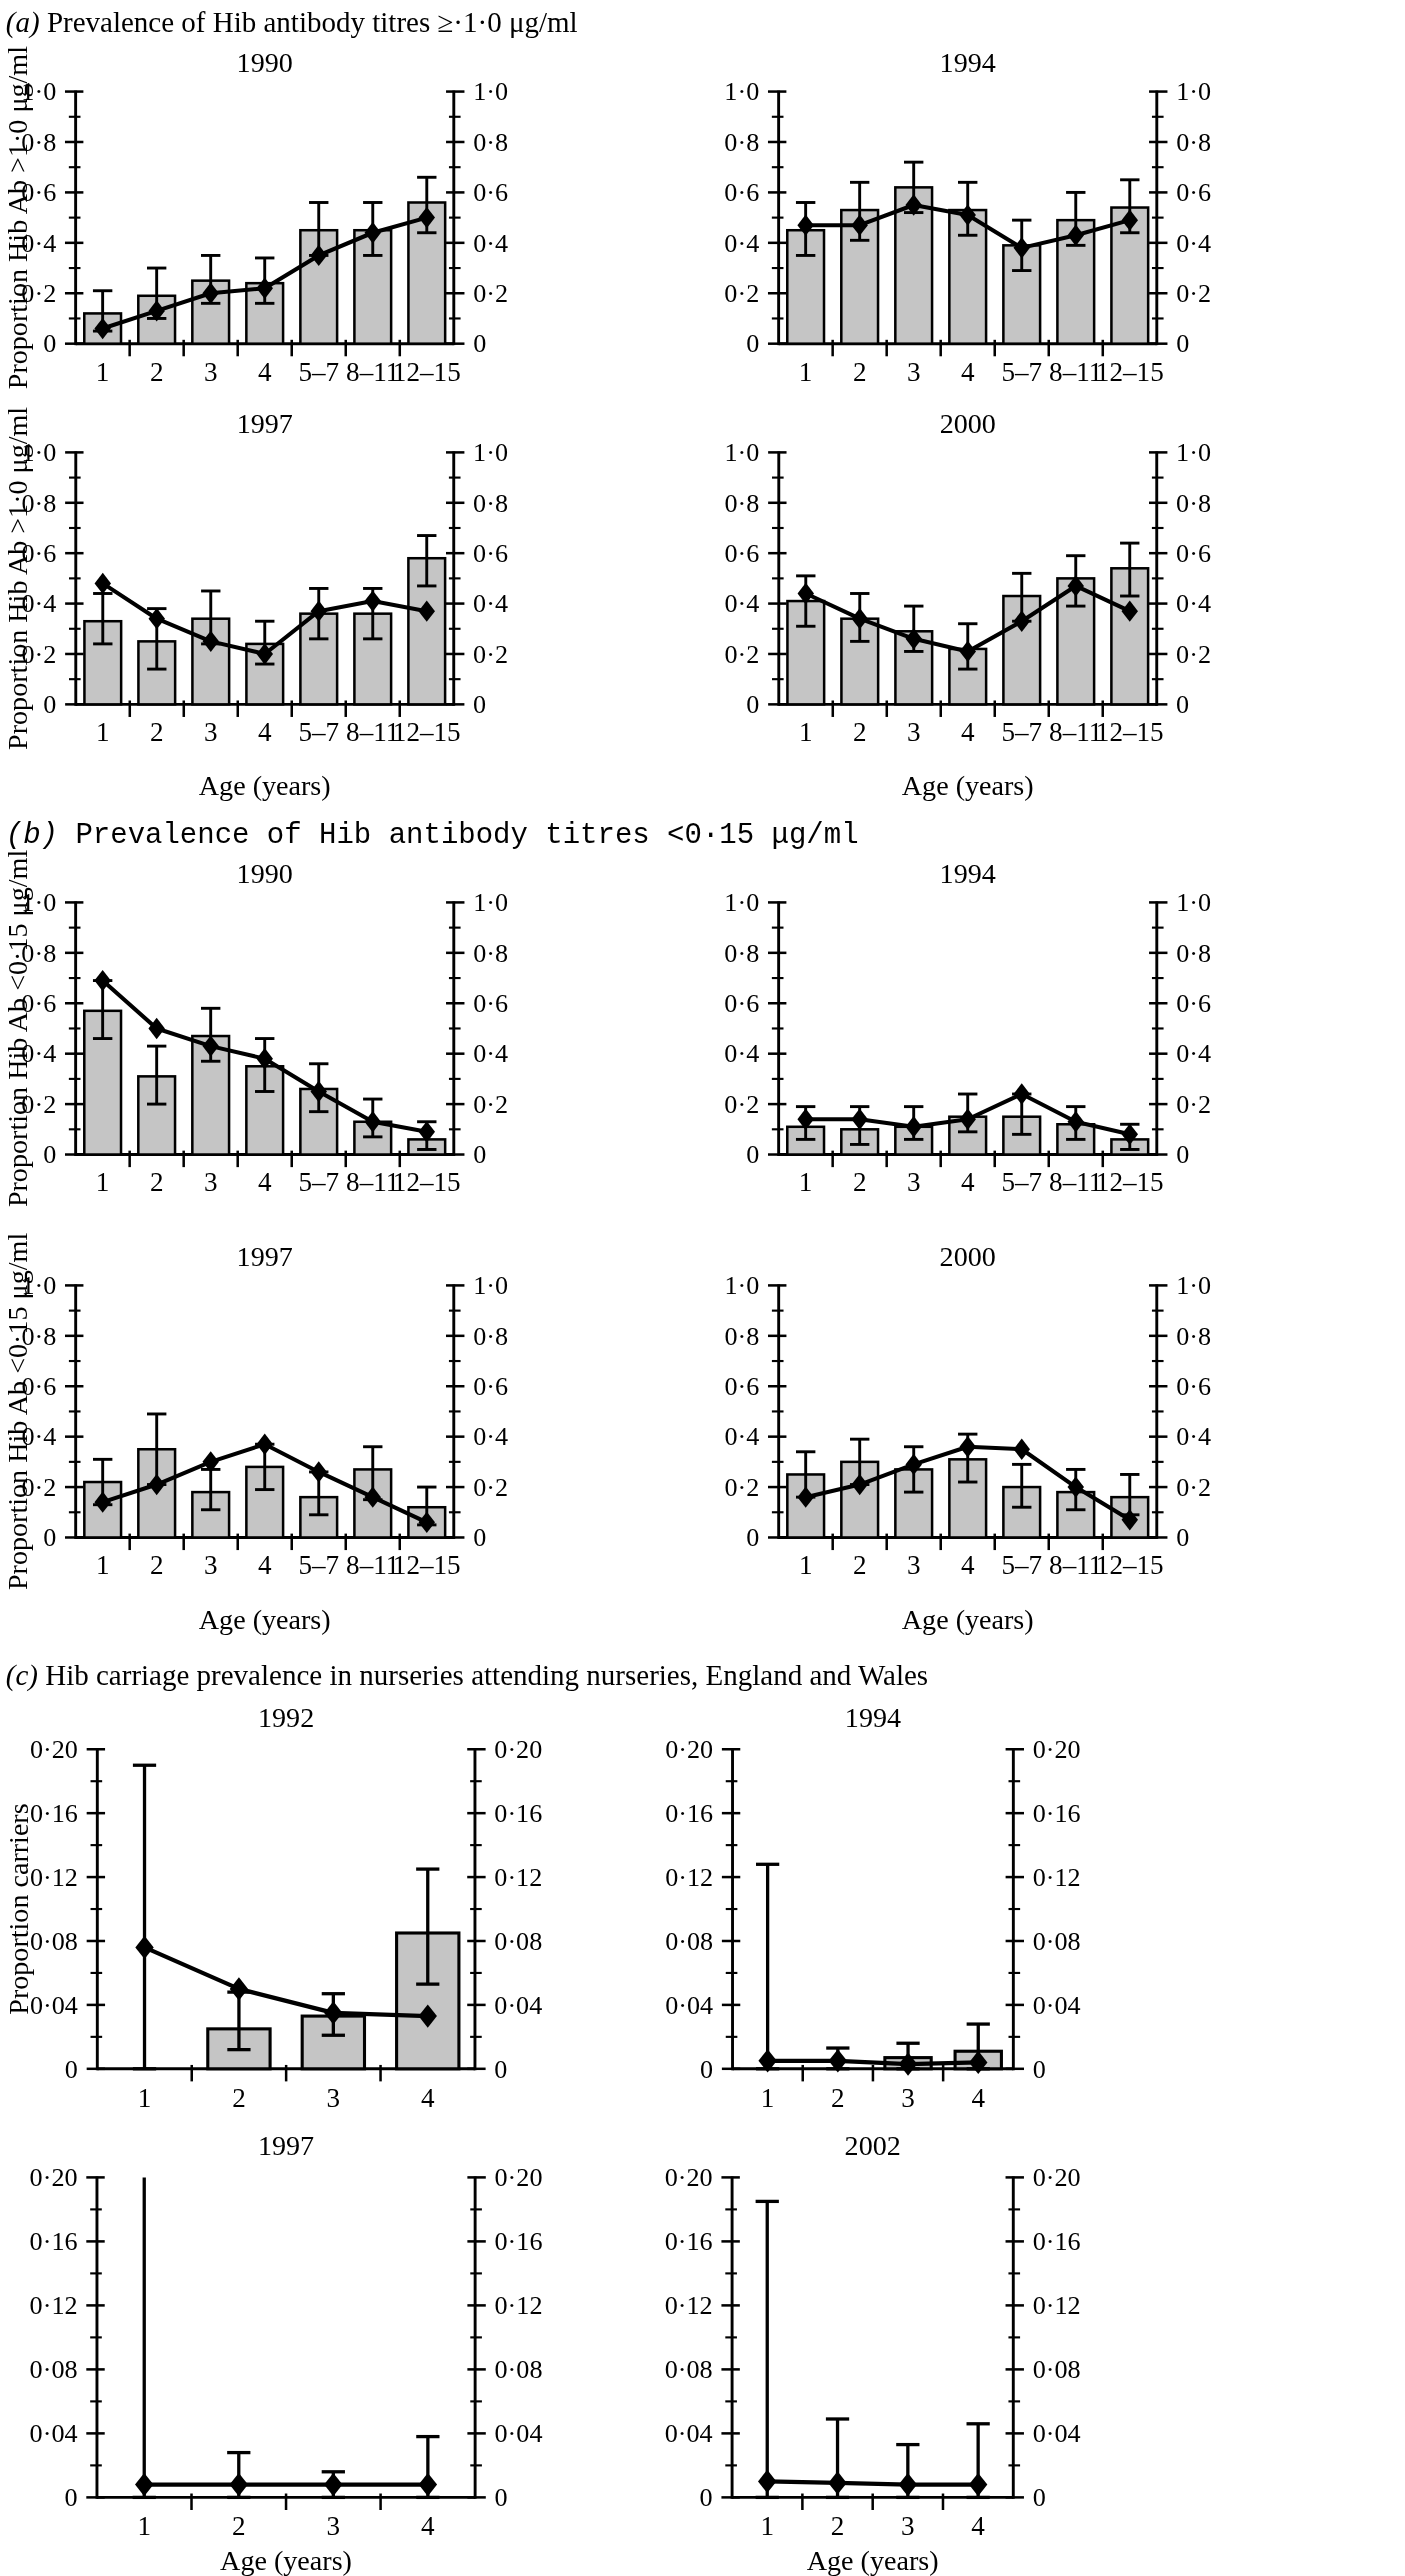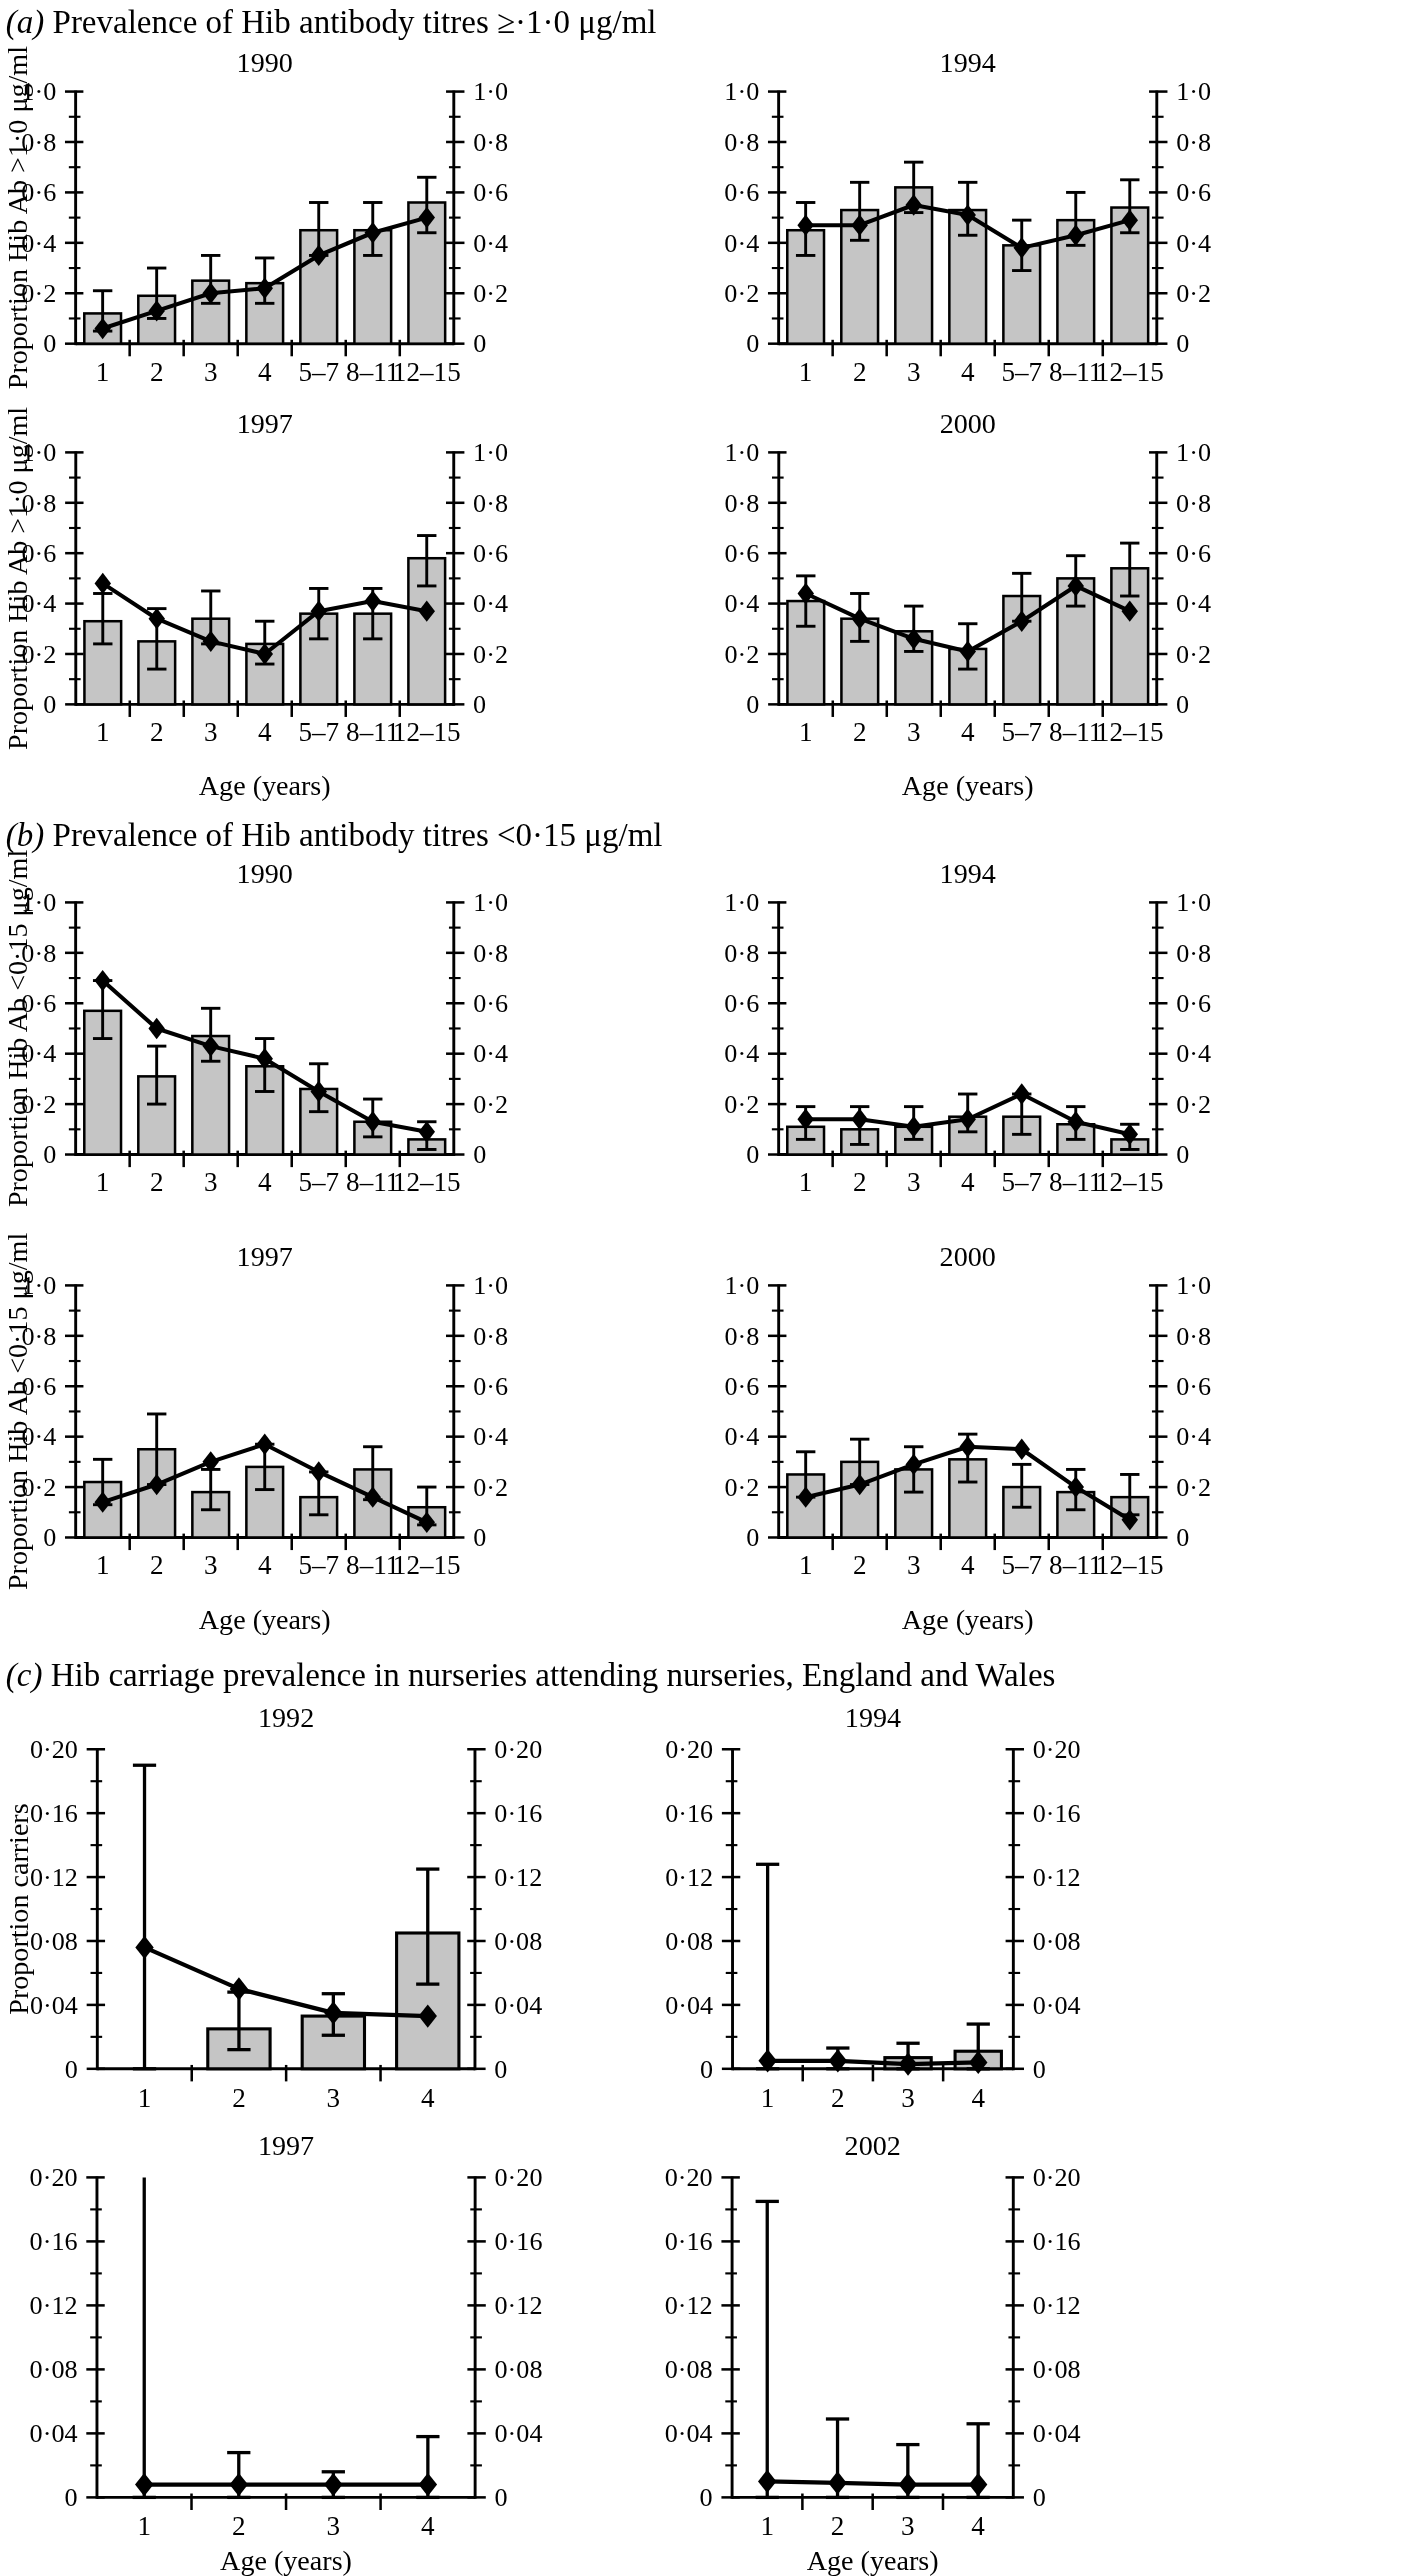--- a/index.html
+++ b/index.html
@@ -2,23 +2,23 @@
 <html><head>
 <meta charset="utf-8">
 <style>
   html,body{margin:0;padding:0;background:#fff;}
   .figure{width:1405px;height:2576px;background:#fff;color:#000;
           font-family:"Liberation Serif","DejaVu Serif",serif;position:relative;overflow:hidden;}
   .sec{display:block;}
   .sec-a{height:809px;}
   .sec-b{height:838px;}
   .sec-c{height:928px;}
-  .sec-header{font-size:33px;line-height:33px;padding-left:5.8px;white-space:nowrap;}
+  .sec-header{font-size:29px;line-height:33px;padding-left:5.8px;white-space:nowrap;}
   .sec-a .sec-header{padding-top:5.8px;height:35px;}
-  .sec-b .sec-header{padding-top:9.7px;height:33px;}
+  .sec-b .sec-header{padding-top:9.7px;height:33px;font-family:Liberation Mono, monospace;}
   .sec-c .sec-header{padding-top:11.6px;height:37px;}
   .sec-tag{font-style:italic;}
   .chart-grid{display:grid;grid-template-columns:703px 703px;}
   .chart-cell{position:relative;}
   .chart-cell svg{display:block;overflow:visible;}
   svg text{font-family:"Liberation Serif","DejaVu Serif",serif;fill:#000;}
 </style>
 </head>
 <body>
 

